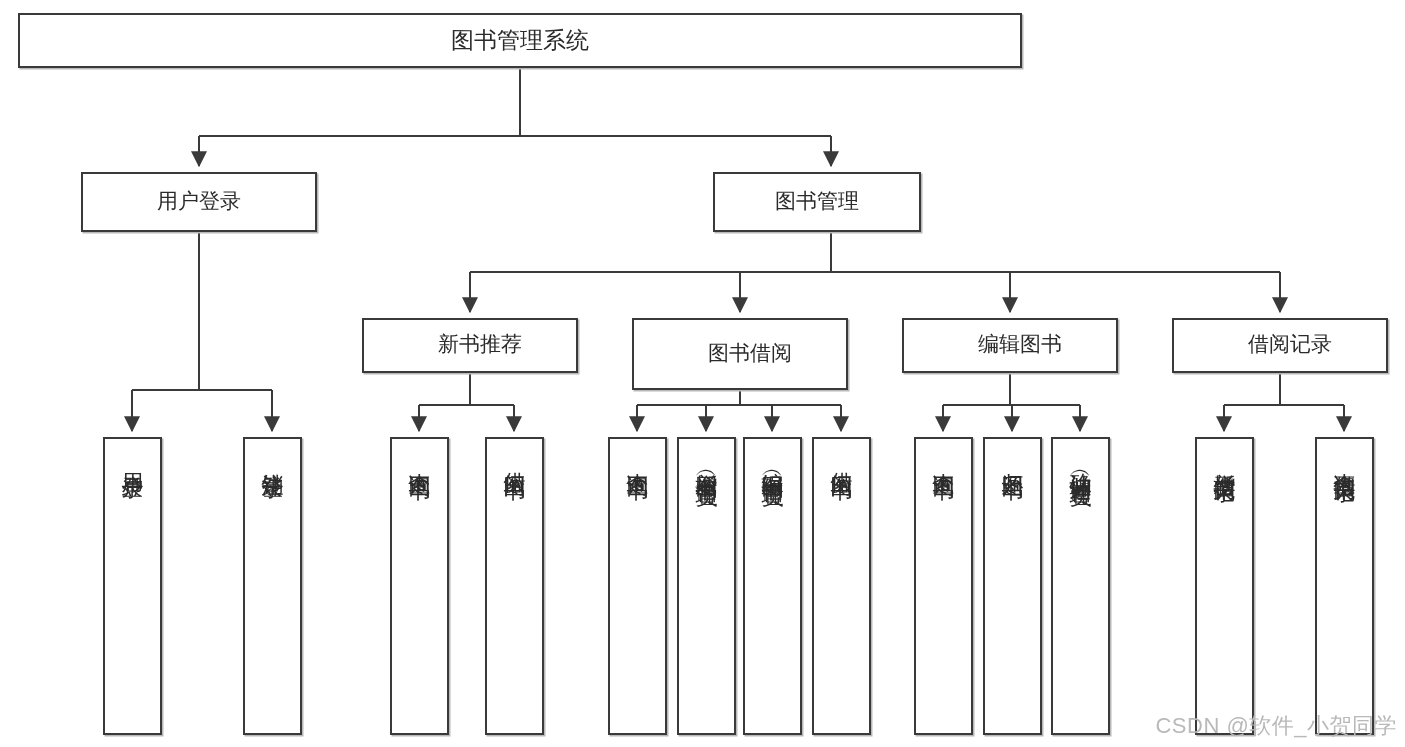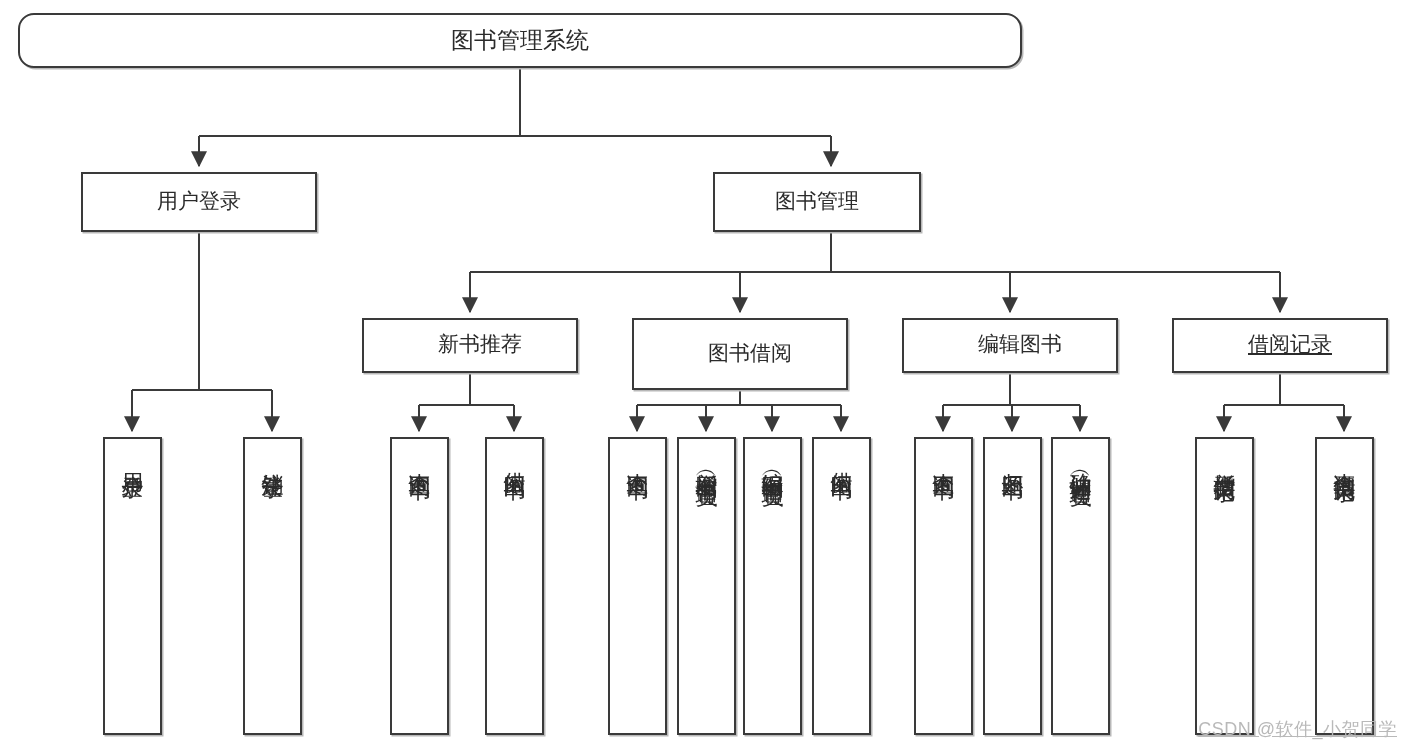--- a/index.html
+++ b/index.html
@@ -56,26 +56,25 @@
     text-orientation: upright;
     font-size: 22px;
     letter-spacing: 2px;
     line-height: 1;
     white-space: nowrap;
   }
   #watermark {
     position: absolute;
     right: 8px;
     bottom: 6px;
-    font-size: 18px;
+    font-size: 22px;
     color: #b9b9b9;
     letter-spacing: 0.5px;
     white-space: nowrap;
     user-select: none;
-    text-decoration: underline;
   }
 </style>
 </head>
 <body>
 
 <div id="canvas">
 
   <svg id="wires" viewBox="0 0 1405 747" width="1405" height="747" xmlns="http://www.w3.org/2000/svg">
     <defs>
       <marker id="arrow" viewBox="0 0 10 10" refX="9.2" refY="5" markerWidth="6.2" markerHeight="6.2" orient="auto-start-reverse">
@@ -119,41 +118,41 @@
       <path d="M 1012 405 L 1012 431" marker-end="url(#arrow)"></path>
       <path d="M 1080 405 L 1080 431" marker-end="url(#arrow)"></path>
 
       <path d="M 1280 373 L 1280 405"></path>
       <path d="M 1224 405 L 1344 405"></path>
       <path d="M 1224 405 L 1224 431" marker-end="url(#arrow)"></path>
       <path d="M 1344 405 L 1344 431" marker-end="url(#arrow)"></path>
     </g>
   </svg>
 
-  <div class="node root" style="left:18px; top:13px; width:1004px; height:55px;border-radius:16px;">
+  <div class="node root" style="left:18px; top:13px; width:1004px; height:55px;">
     <span class="lbl">图书管理系统</span>
   </div>
 
   <div class="node l2" style="left:81px; top:172px; width:236px; height:60px;">
     <span class="lbl">用户登录</span>
   </div>
   <div class="node l2" style="left:713px; top:172px; width:208px; height:60px;">
     <span class="lbl">图书管理</span>
   </div>
 
   <div class="node l3" style="left:362px; top:318px; width:216px; height:55px;">
     <span class="lbl">新书推荐</span>
   </div>
   <div class="node l3" style="left:632px; top:318px; width:216px; height:72px;">
     <span class="lbl">图书借阅</span>
   </div>
   <div class="node l3" style="left:902px; top:318px; width:216px; height:55px;">
     <span class="lbl">编辑图书</span>
   </div>
-  <div class="node l3" style="left:1172px; top:318px; width:216px; height:55px;text-decoration:underline;">
+  <div class="node l3" style="left:1172px; top:318px; width:216px; height:55px;">
     <span class="lbl">借阅记录</span>
   </div>
 
   <div class="node leaf" style="left:103px; top:437px; width:59px; height:298px;">
     <span class="lbl">用户登录</span>
   </div>
   <div class="node leaf" style="left:243px; top:437px; width:59px; height:298px;">
     <span class="lbl">注销登录</span>
   </div>
 

